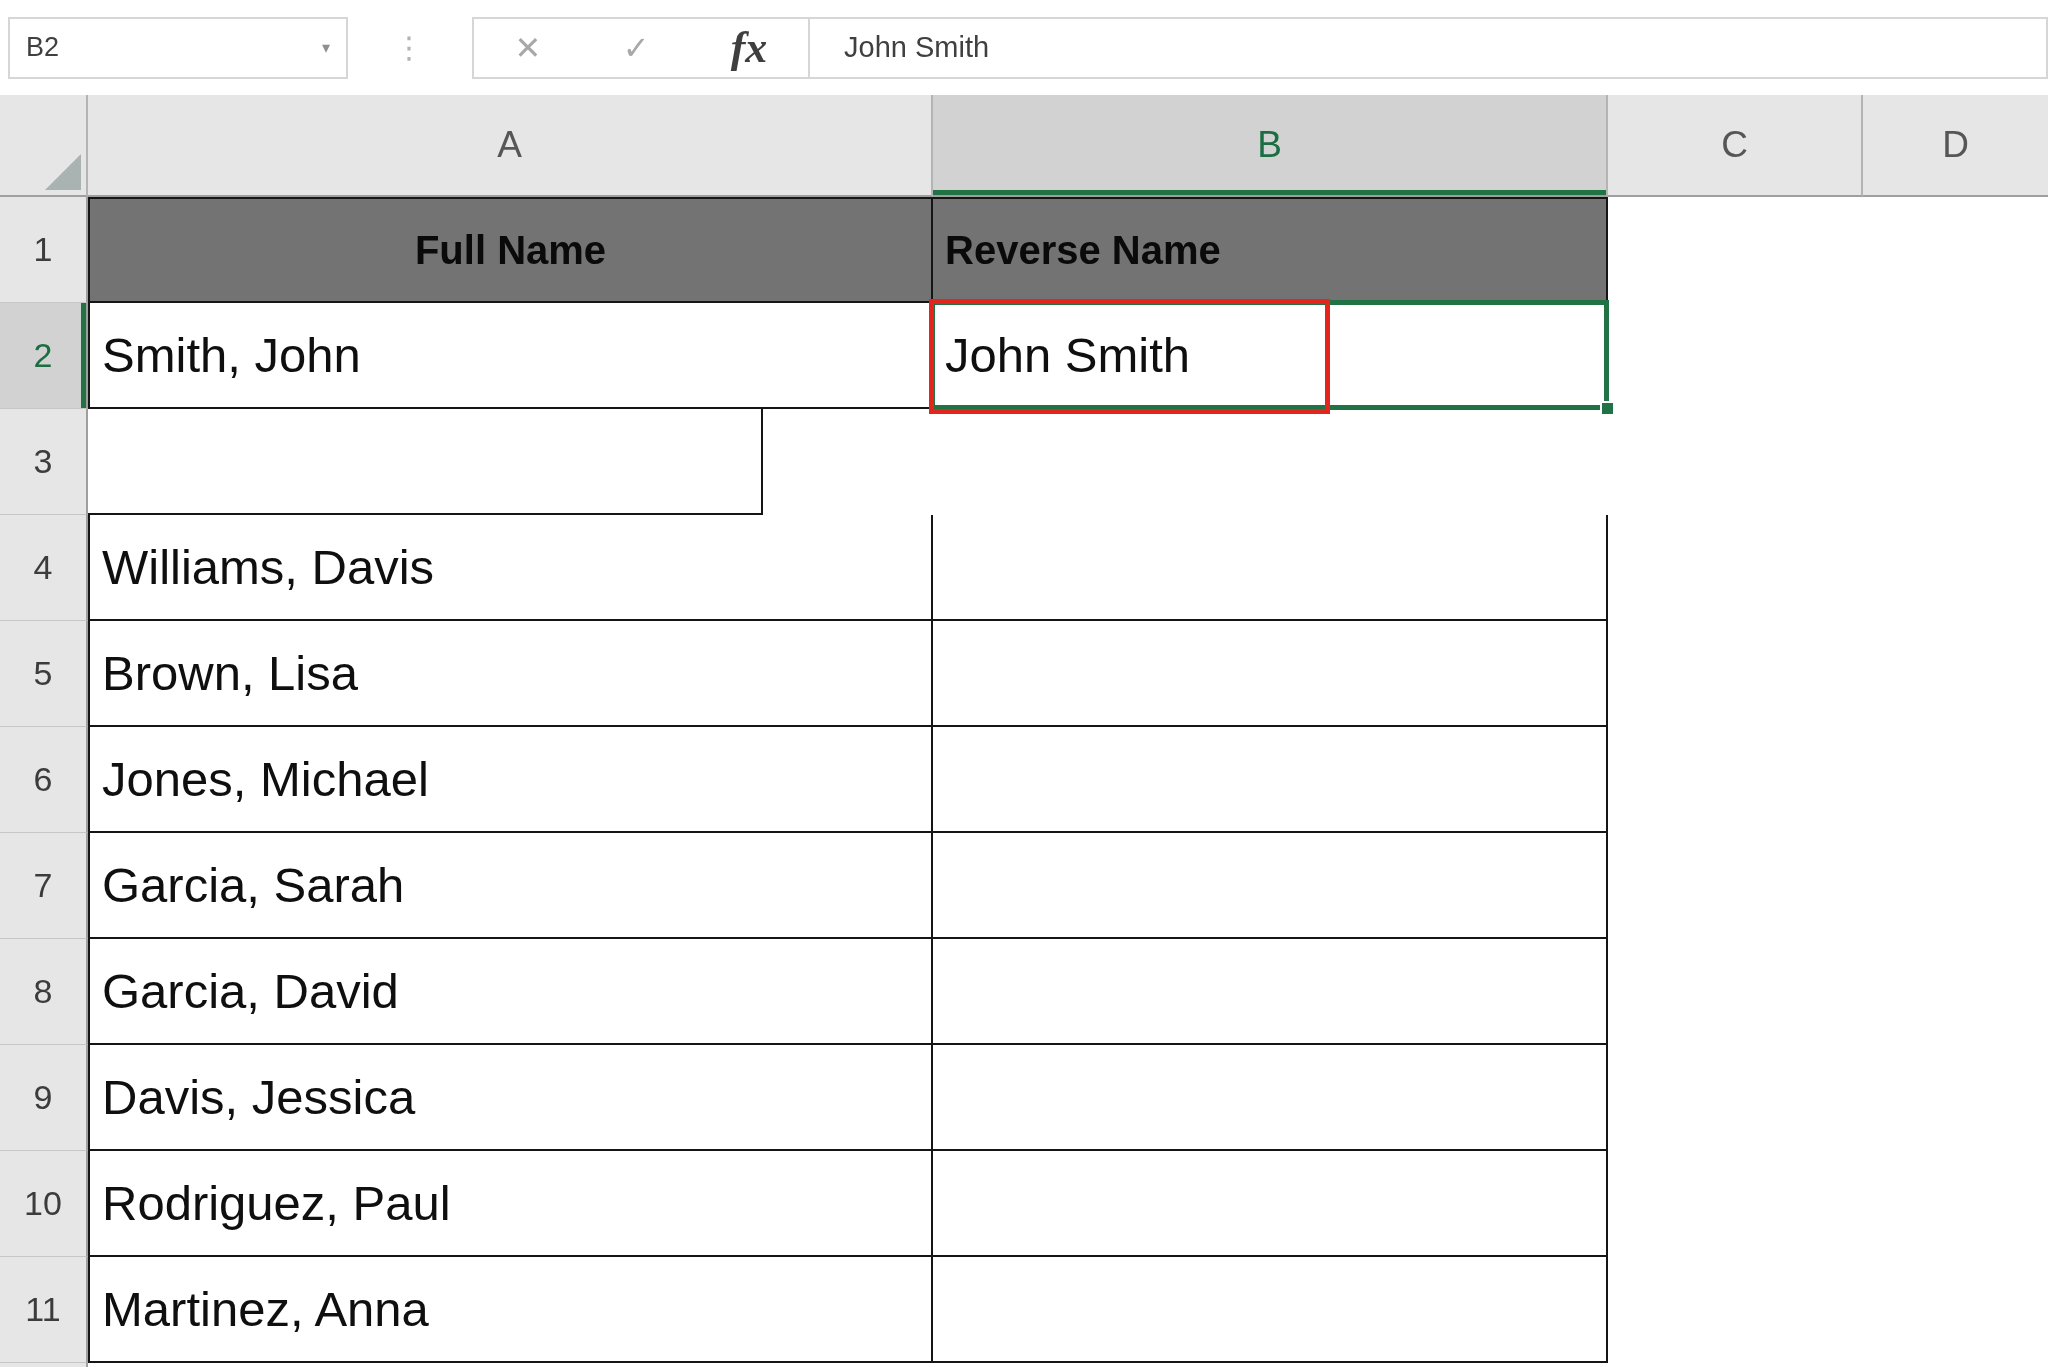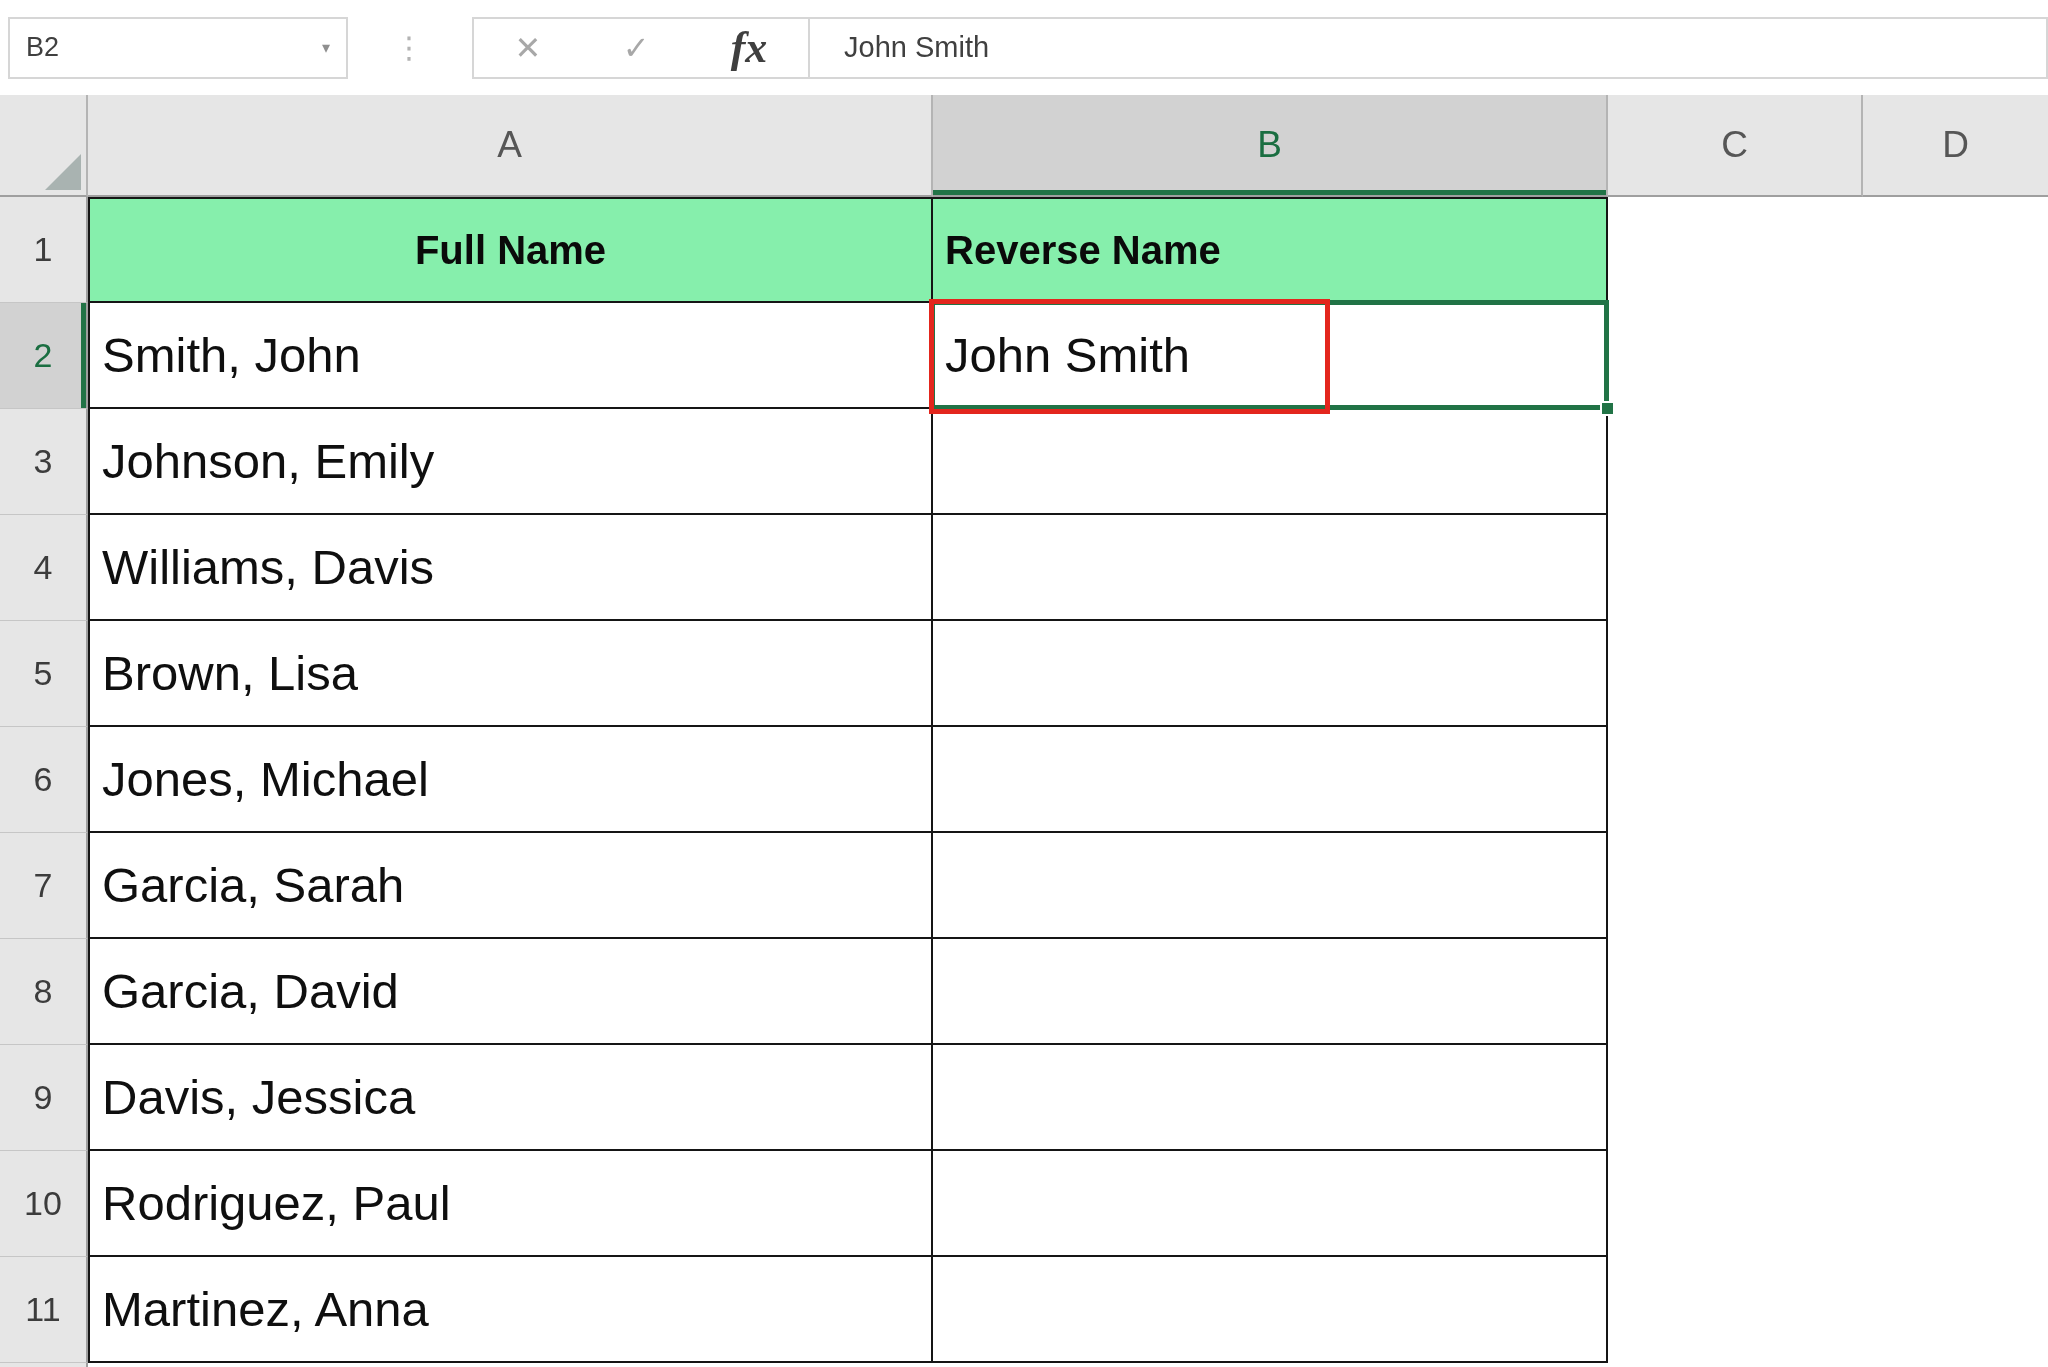--- a/index.html
+++ b/index.html
@@ -64,21 +64,21 @@
   }
   .rh.sel { background:#d2d2d2; color:#1a6e41; box-shadow:inset -5px 0 0 0 #217346; }
   .c {
     position:relative; background:#fff;
     border-right:2px solid #151515; border-bottom:2px solid #151515;
     display:flex; align-items:center; padding-left:12px;
     font-size:49px; color:#0f0f0f;
   }
   .cA { width:845px; border-left:2px solid #151515; }
   .cB { width:675px; }
-  .hr .c { background:#86efac; border-top:2px solid #151515; font-weight:bold; font-size:40px; color:#0a0a0a; }
+  .hr .c { background:#737373; border-top:2px solid #151515; font-weight:bold; font-size:40px; color:#0a0a0a; }
   .hr .cA { justify-content:center; padding-left:0; }
   .cell-text { position:relative; z-index:1; }
 
   
   .sel-overlay {
     position:absolute; left:-3px; top:-3px; right:-3px; bottom:-3px;
     border:5px solid #217346; pointer-events:none; z-index:4;
   }
   .fill-handle {
     position:absolute; right:-9px; bottom:-9px; width:15px; height:15px;
@@ -143,23 +143,20 @@
       <div class="c cB">
         <span class="cell-text">John Smith</span>
         <div class="sel-overlay"></div>
         <div class="red-box"></div>
         <div class="fill-handle"></div>
       </div>
     </div>
 
     <div class="r">
       <div class="rh">3</div>
-      <div class="c cA">
-        <span class="cell-text">Johnson, Emily</span>
-      </div>
       <div class="c cB">
         <span class="cell-text"></span>
       </div>
     </div>
 
     <div class="r">
       <div class="rh">4</div>
       <div class="c cA">
         <span class="cell-text">Williams, Davis</span>
       </div>

